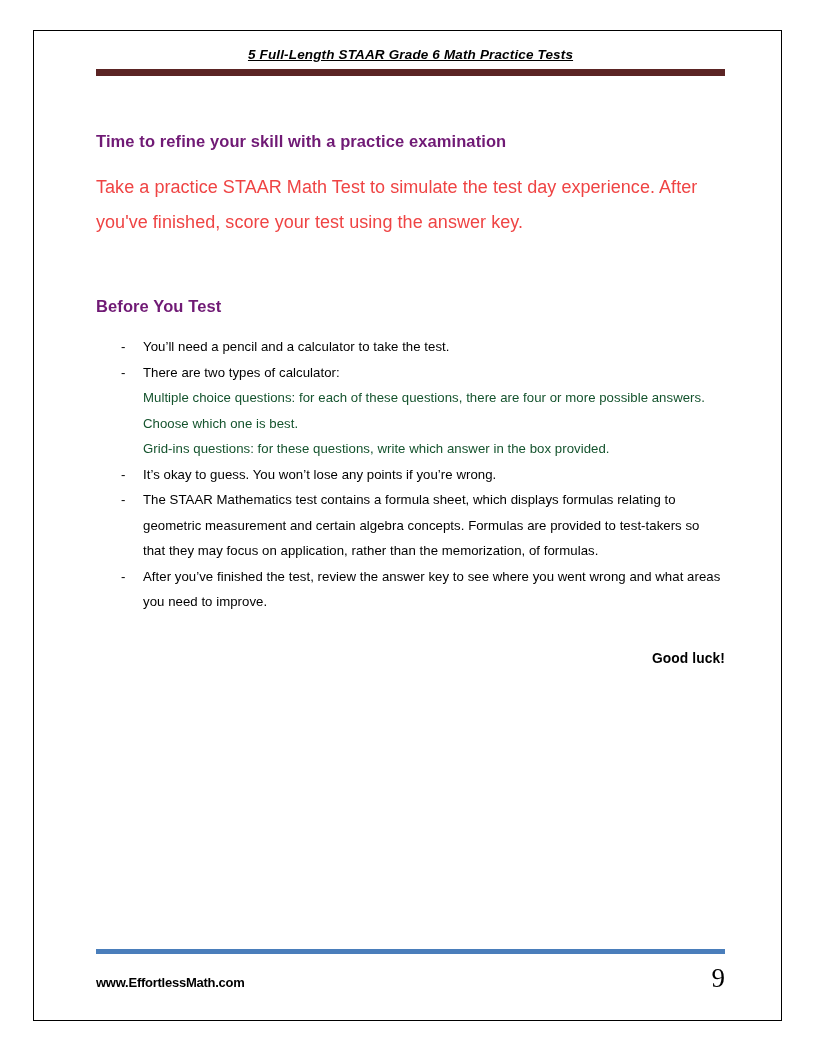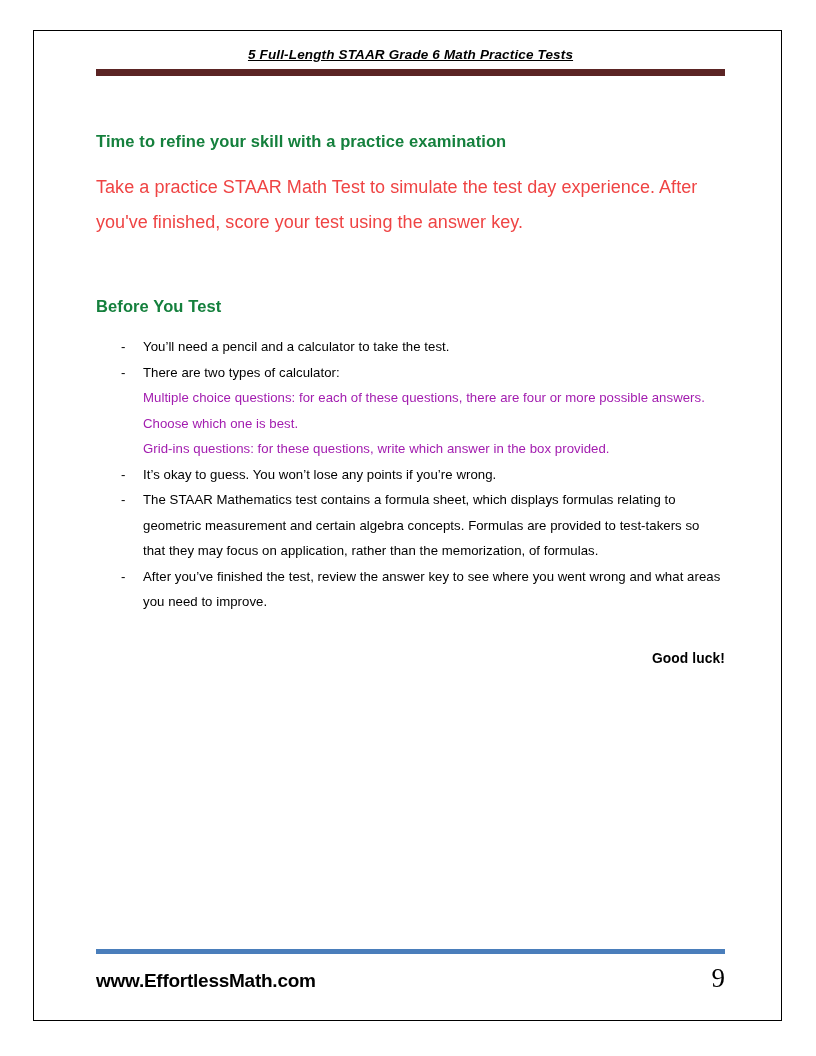--- a/index.html
+++ b/index.html
@@ -55,21 +55,21 @@
   .content {
     position: absolute;
     left: 62px;
     top: 100px;
     width: 629px;
   }
 
   .section-heading {
     font-size: 16.5px;
     font-weight: bold;
-    color: #15803d;
+    color: #701a75;
     letter-spacing: 0.1px;
     line-height: 1.3;
   }
   .heading-primary { margin-bottom: 18px; }
 
   .body-paragraph {
     font-size: 18px;
     line-height: 1.93;
     color: #ef4444;
     letter-spacing: 0.05px;
@@ -96,21 +96,21 @@
     left: 25px;
     top: 0;
     font-size: 13.2px;
     line-height: 1.93;
   }
   .sub-paragraph {
     padding-left: 47px;
     font-size: 13.2px;
     line-height: 1.93;
     letter-spacing: 0.05px;
-    color: #a21caf;
+    color: #14532d;
   }
 
   .closing-line {
     margin-top: 36px;
     text-align: right;
     font-size: 13.8px;
     font-weight: bold;
     letter-spacing: 0.1px;
     color: #000000;
   }
@@ -126,21 +126,21 @@
     height: 4.5px;
     background: #4A7EBB;
   }
   .footer-row {
     margin-top: 11px;
     display: flex;
     align-items: baseline;
     justify-content: space-between;
   }
   .footer-site {
-    font-size: 19px;
+    font-size: 13px;
     font-weight: bold;
     letter-spacing: -0.25px;
     color: #000000;
   }
   .footer-page-number {
     font-family: "Liberation Serif", serif;
     font-size: 27px;
     color: #000000;
     line-height: 1;
   }

